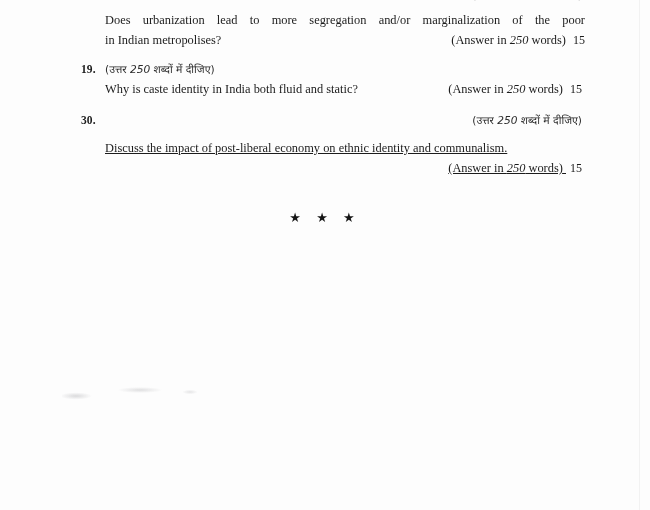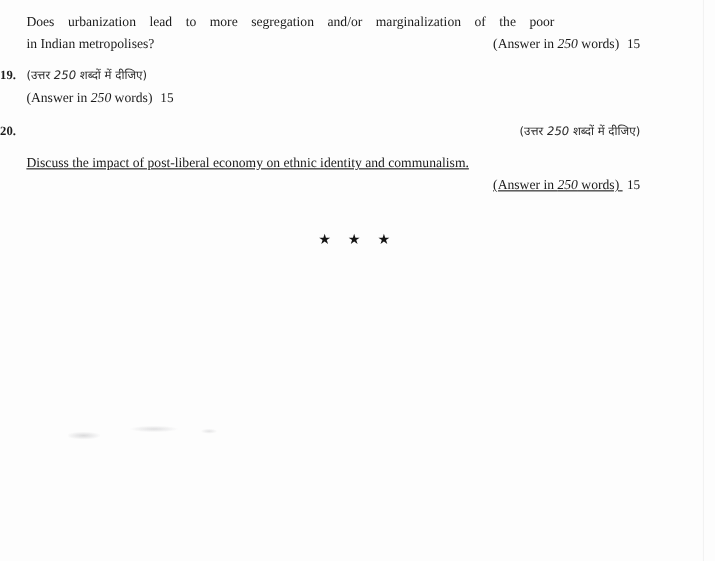--- a/index.html
+++ b/index.html
@@ -63,20 +63,21 @@
   }
 
   
   .qrow {
     display: flex;
     align-items: flex-start;
   }
   .qnum {
     width: 24px;
     flex: 0 0 24px;
+    margin-left: 81px;
     font-weight: bold;
     font-size: 11.5px;
     line-height: 20px;
     letter-spacing: 0.1px;
   }
   .qbody {
     flex: 1 1 auto;
     padding-right: 68px;
   }
 
@@ -192,32 +193,33 @@
     </div>
 
     <div class="qblock" style="margin-top:9px;">
       <div class="qrow">
         <div class="qnum">19.</div>
         <div class="qbody">
           <div class="line">
             <span class="right hin">(उत्तर <span class="num-italic">250</span> शब्दों में दीजिए)</span>
           </div>
           <div class="line">
+            <span class="left eng">Why is caste identity in India both fluid and static?</span>
             <span class="right eng">
               <span>(Answer in <span class="num-italic">250</span> words)</span>
               <span class="marks">15</span>
             </span>
           </div>
         </div>
       </div>
     </div>
 
     <div class="qblock" style="margin-top:11px;">
       <div class="qrow">
-        <div class="qnum">20.</div>
+        <div class="qnum">30.</div>
         <div class="qbody">
           <div class="line right-only">
             <span class="right hin">(उत्तर <span class="num-italic">250</span> शब्दों में दीजिए)</span>
           </div>
         </div>
       </div>
 
       <div class="qrow" style="margin-top:8px;text-decoration:underline;">
         <div class="qnum"></div>
         <div class="qbody">

